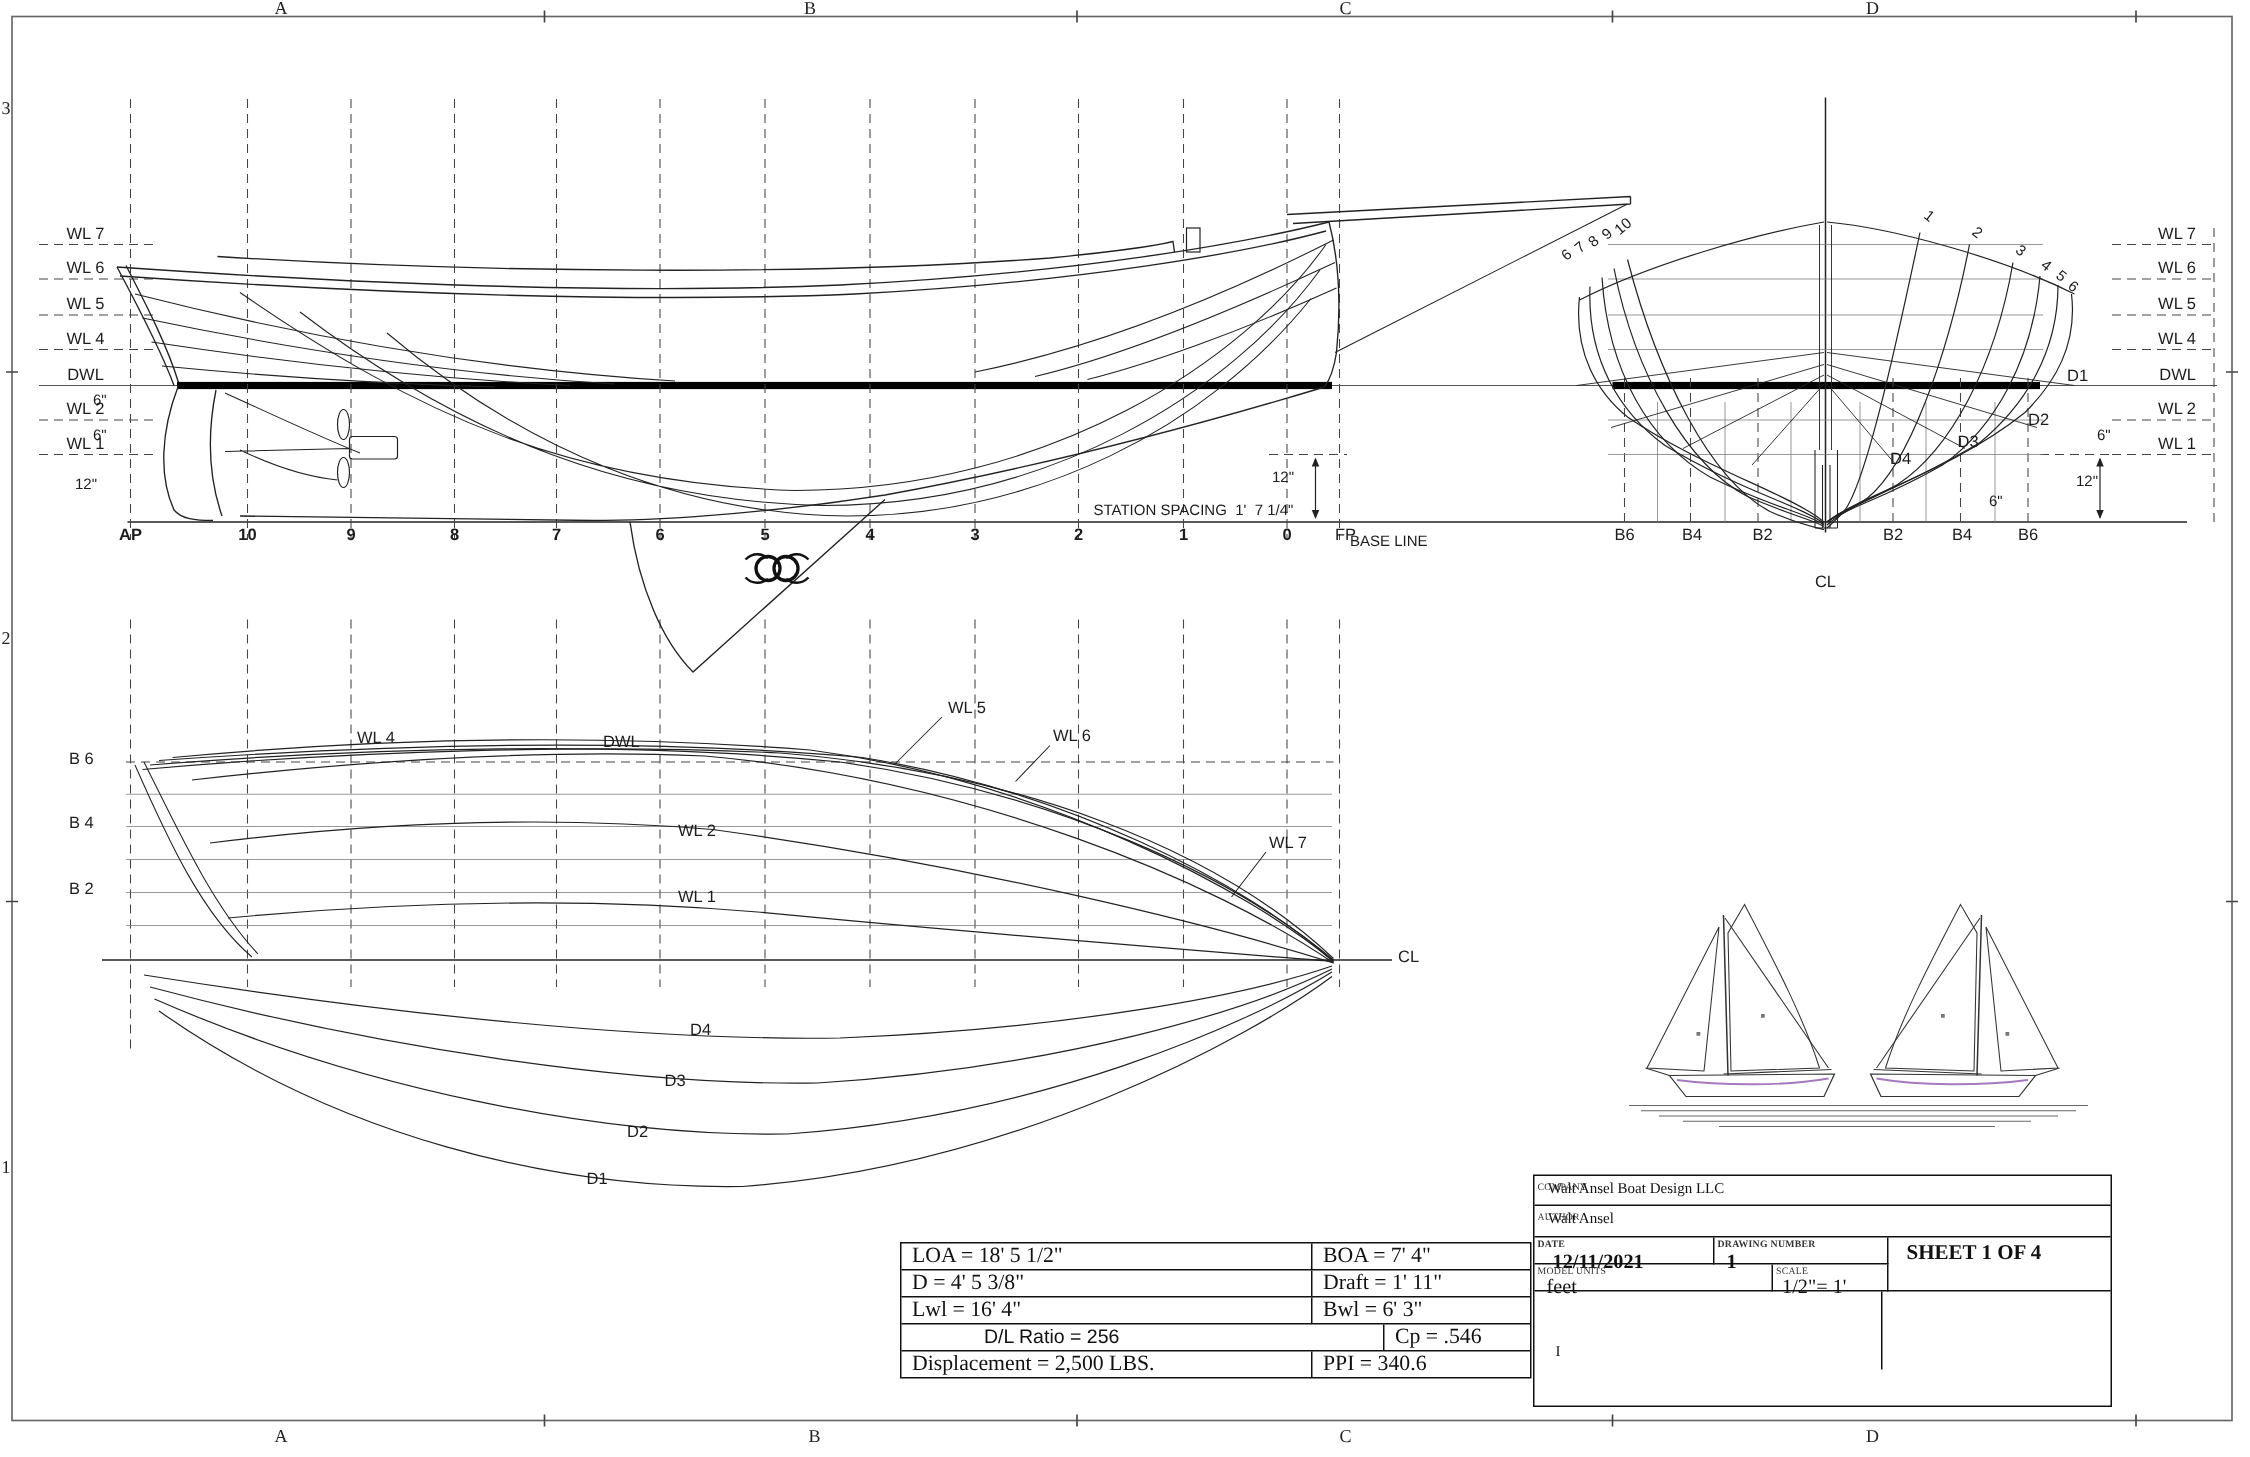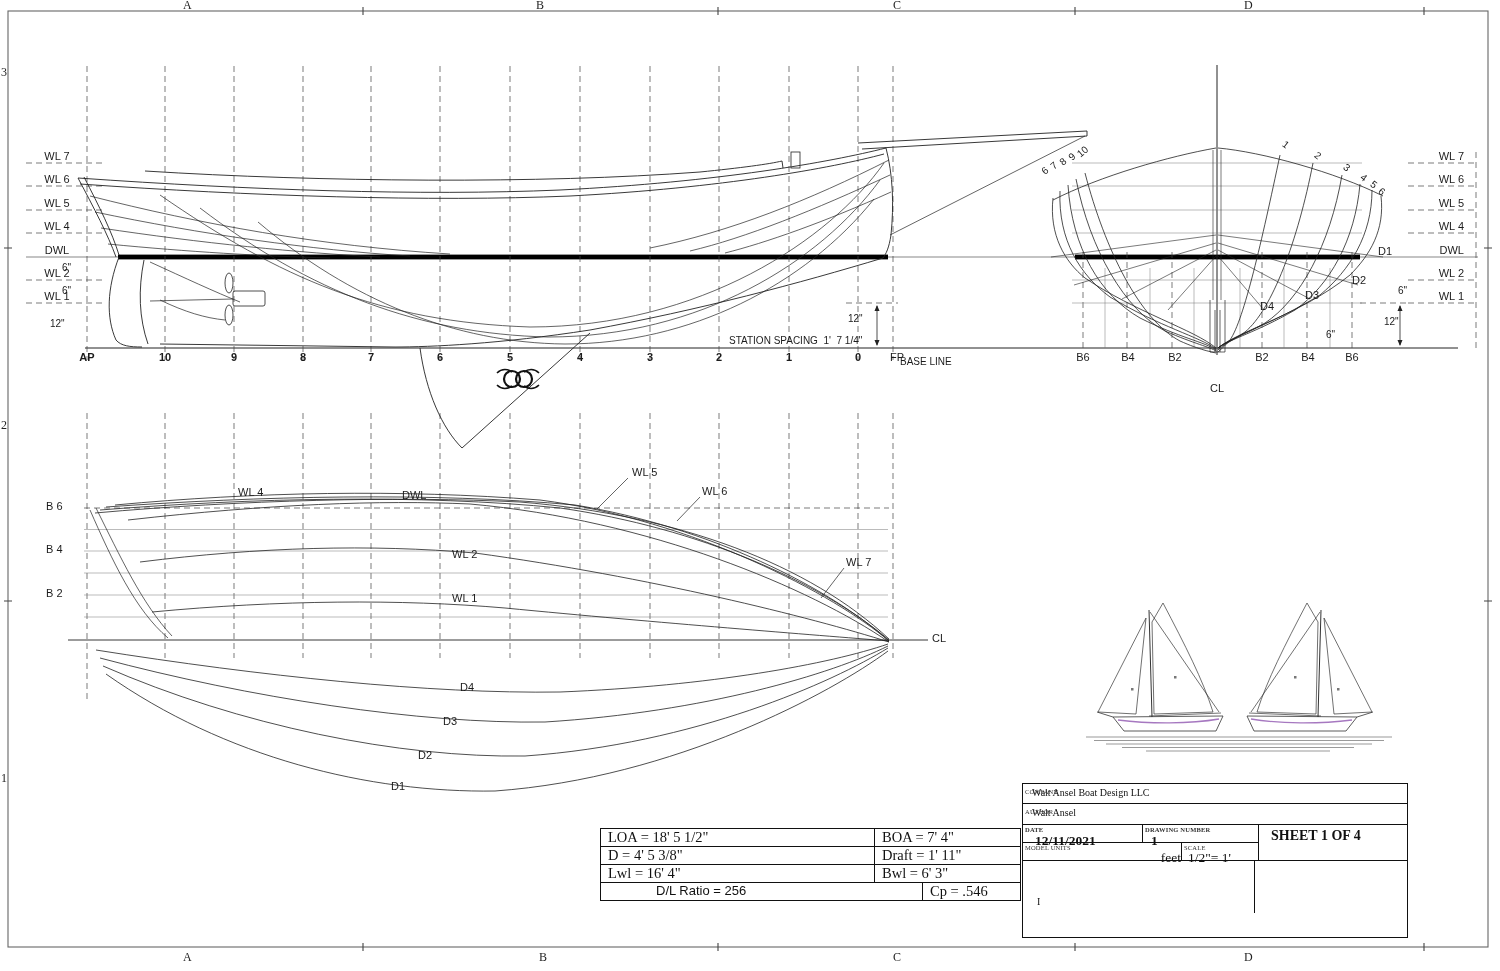--- a/index.html
+++ b/index.html
@@ -267,20 +267,24 @@
       <div class="ct-right">Draft = 1' 11"</div>
     </div>
     <div class="ct-row">
       <div class="ct-left">Lwl = 16' 4"</div>
       <div class="ct-right">Bwl = 6' 3"</div>
     </div>
     <div class="ct-row">
       <div class="ct-left sans">D/L Ratio = 256</div>
       <div class="ct-right">Cp = .546</div>
     </div>
+    <div class="ct-row">
+      <div class="ct-left">Displacement = 2,500 LBS.</div>
+      <div class="ct-right">PPI = 340.6</div>
+    </div>
   </div>
 
   <div class="tb">
     <div class="row" style="height:17px;">
       <span class="cap">COMPANY</span>
       <div class="med">Walt Ansel Boat Design LLC</div>
     </div>
     <div class="row" style="height:18px;">
       <span class="cap">AUTHOR</span>
       <div class="med">Walt Ansel</div>
@@ -290,21 +294,21 @@
         <span class="cap">DATE</span>
         <div class="val">12/11/2021</div>
       </div>
       <div class="cell br bb" style="left:120px;top:0;width:116px;height:18px;">
         <span class="cap">DRAWING NUMBER</span>
         <div class="val" style="margin-left:8px;">1</div>
       </div>
       <div class="cell" style="left:236px;top:0;right:0;height:36px;">
         <div style="font-size:14px;margin:3px 0 0 12px;font-weight:bold;">SHEET 1 OF 4</div>
       </div>
-      <div class="cell br" style="left:0;top:18px;width:159px;height:18px;text-align:right;">
+      <div class="cell br" style="left:0;top:18px;width:159px;height:18px;">
         <span class="cap">MODEL UNITS</span>
         <div class="val" style="margin:7px 0 0 8px;">feet</div>
       </div>
       <div class="cell br" style="left:159px;top:18px;width:77px;height:18px;">
         <span class="cap">SCALE</span>
         <div class="val" style="margin:7px 0 0 6px;">1/2"= 1'</div>
       </div>
     </div>
     <div class="row" style="height:52px;border-bottom:none;">
       <div class="cell br" style="left:0;top:0;width:232px;height:52px;">

